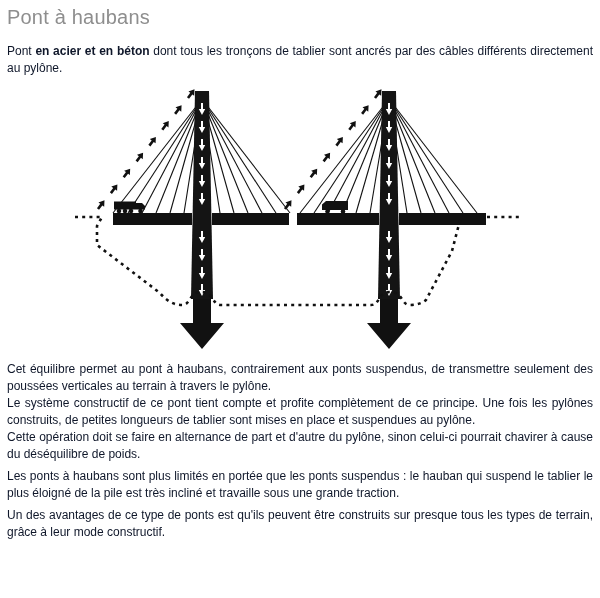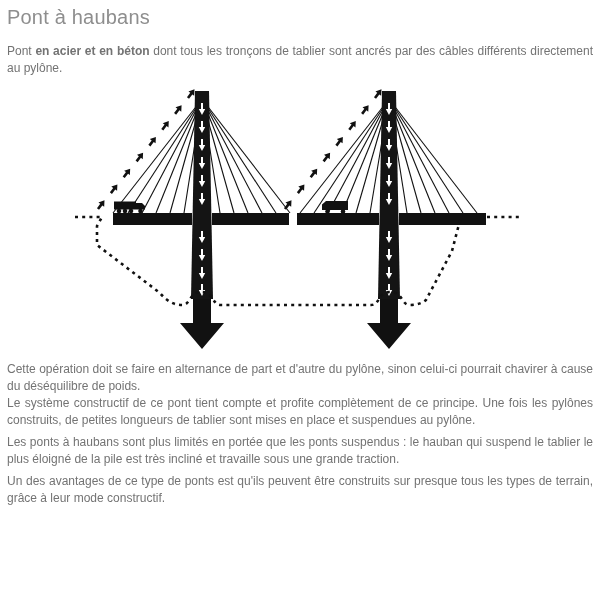--- a/index.html
+++ b/index.html
@@ -8,21 +8,21 @@
     padding:4px 7px 0 7px;
     font-family:"Liberation Sans","DejaVu Sans",sans-serif;
     color:#333333;overflow:hidden;
   }
   h1.title{
     font-size:20px;font-weight:400;color:#8e8e8e;
     margin:2px 0 14px 0;letter-spacing:0.2px;
   }
   p.body{
     font-size:12px;line-height:17px;margin:0;
-    text-align:justify;color:#737373;
+    text-align:justify;color:#0f172a;
   }
   p.body.gap{margin-top:5px;}
   .intro{margin-bottom:0;}
   .diagram-wrap{margin:10px 0 6px 0;}
   .diagram-wrap svg{display:block;}
 </style>
 </head>
 <body>
 
 <div class="page">
@@ -148,19 +148,20 @@
         <path d="M75,130 L102,130 L97,139 L97,158 L160,206 Q170,218 182,218 C191,218 189,205 201,205 C214,205 212,218 221,218 L371,218 C380,218 378,205 390,205 C403,205 401,218 410,218 Q420,218 426,213 L452,164 L458,141 L461,131"></path>
         <path d="M487,130 L521,130"></path>
       </g>
 
       <polygon points="193,212 211,212 211,236 224,236 202,262 180,236 193,236" fill="#111111"></polygon>
       <polygon points="380,212 398,212 398,236 411,236 389,262 367,236 380,236" fill="#111111"></polygon>
     </svg>
   </div>
 
   <div>
+    <p class="body">Cet équilibre permet au pont à haubans, contrairement aux ponts suspendus, de transmettre seulement des poussées verticales au terrain à travers le pylône.</p>
+    <p class="body">Le système constructif de ce pont tient compte et profite complètement de ce principe. Une fois les pylônes construits, de petites longueurs de tablier sont mises en place et suspendues au pylône.</p>
     <p class="body">Cette opération doit se faire en alternance de part et d'autre du pylône, sinon celui-ci pourrait chavirer à cause du déséquilibre de poids.</p>
-    <p class="body">Le système constructif de ce pont tient compte et profite complètement de ce principe. Une fois les pylônes construits, de petites longueurs de tablier sont mises en place et suspendues au pylône.</p>
     <p class="body gap">Les ponts à haubans sont plus limités en portée que les ponts suspendus : le hauban qui suspend le tablier le plus éloigné de la pile est très incliné et travaille sous une grande traction.</p>
     <p class="body gap">Un des avantages de ce type de ponts est qu'ils peuvent être construits sur presque tous les types de terrain, grâce à leur mode constructif.</p>
   </div>
 
 </div>
 
 </body></html>

